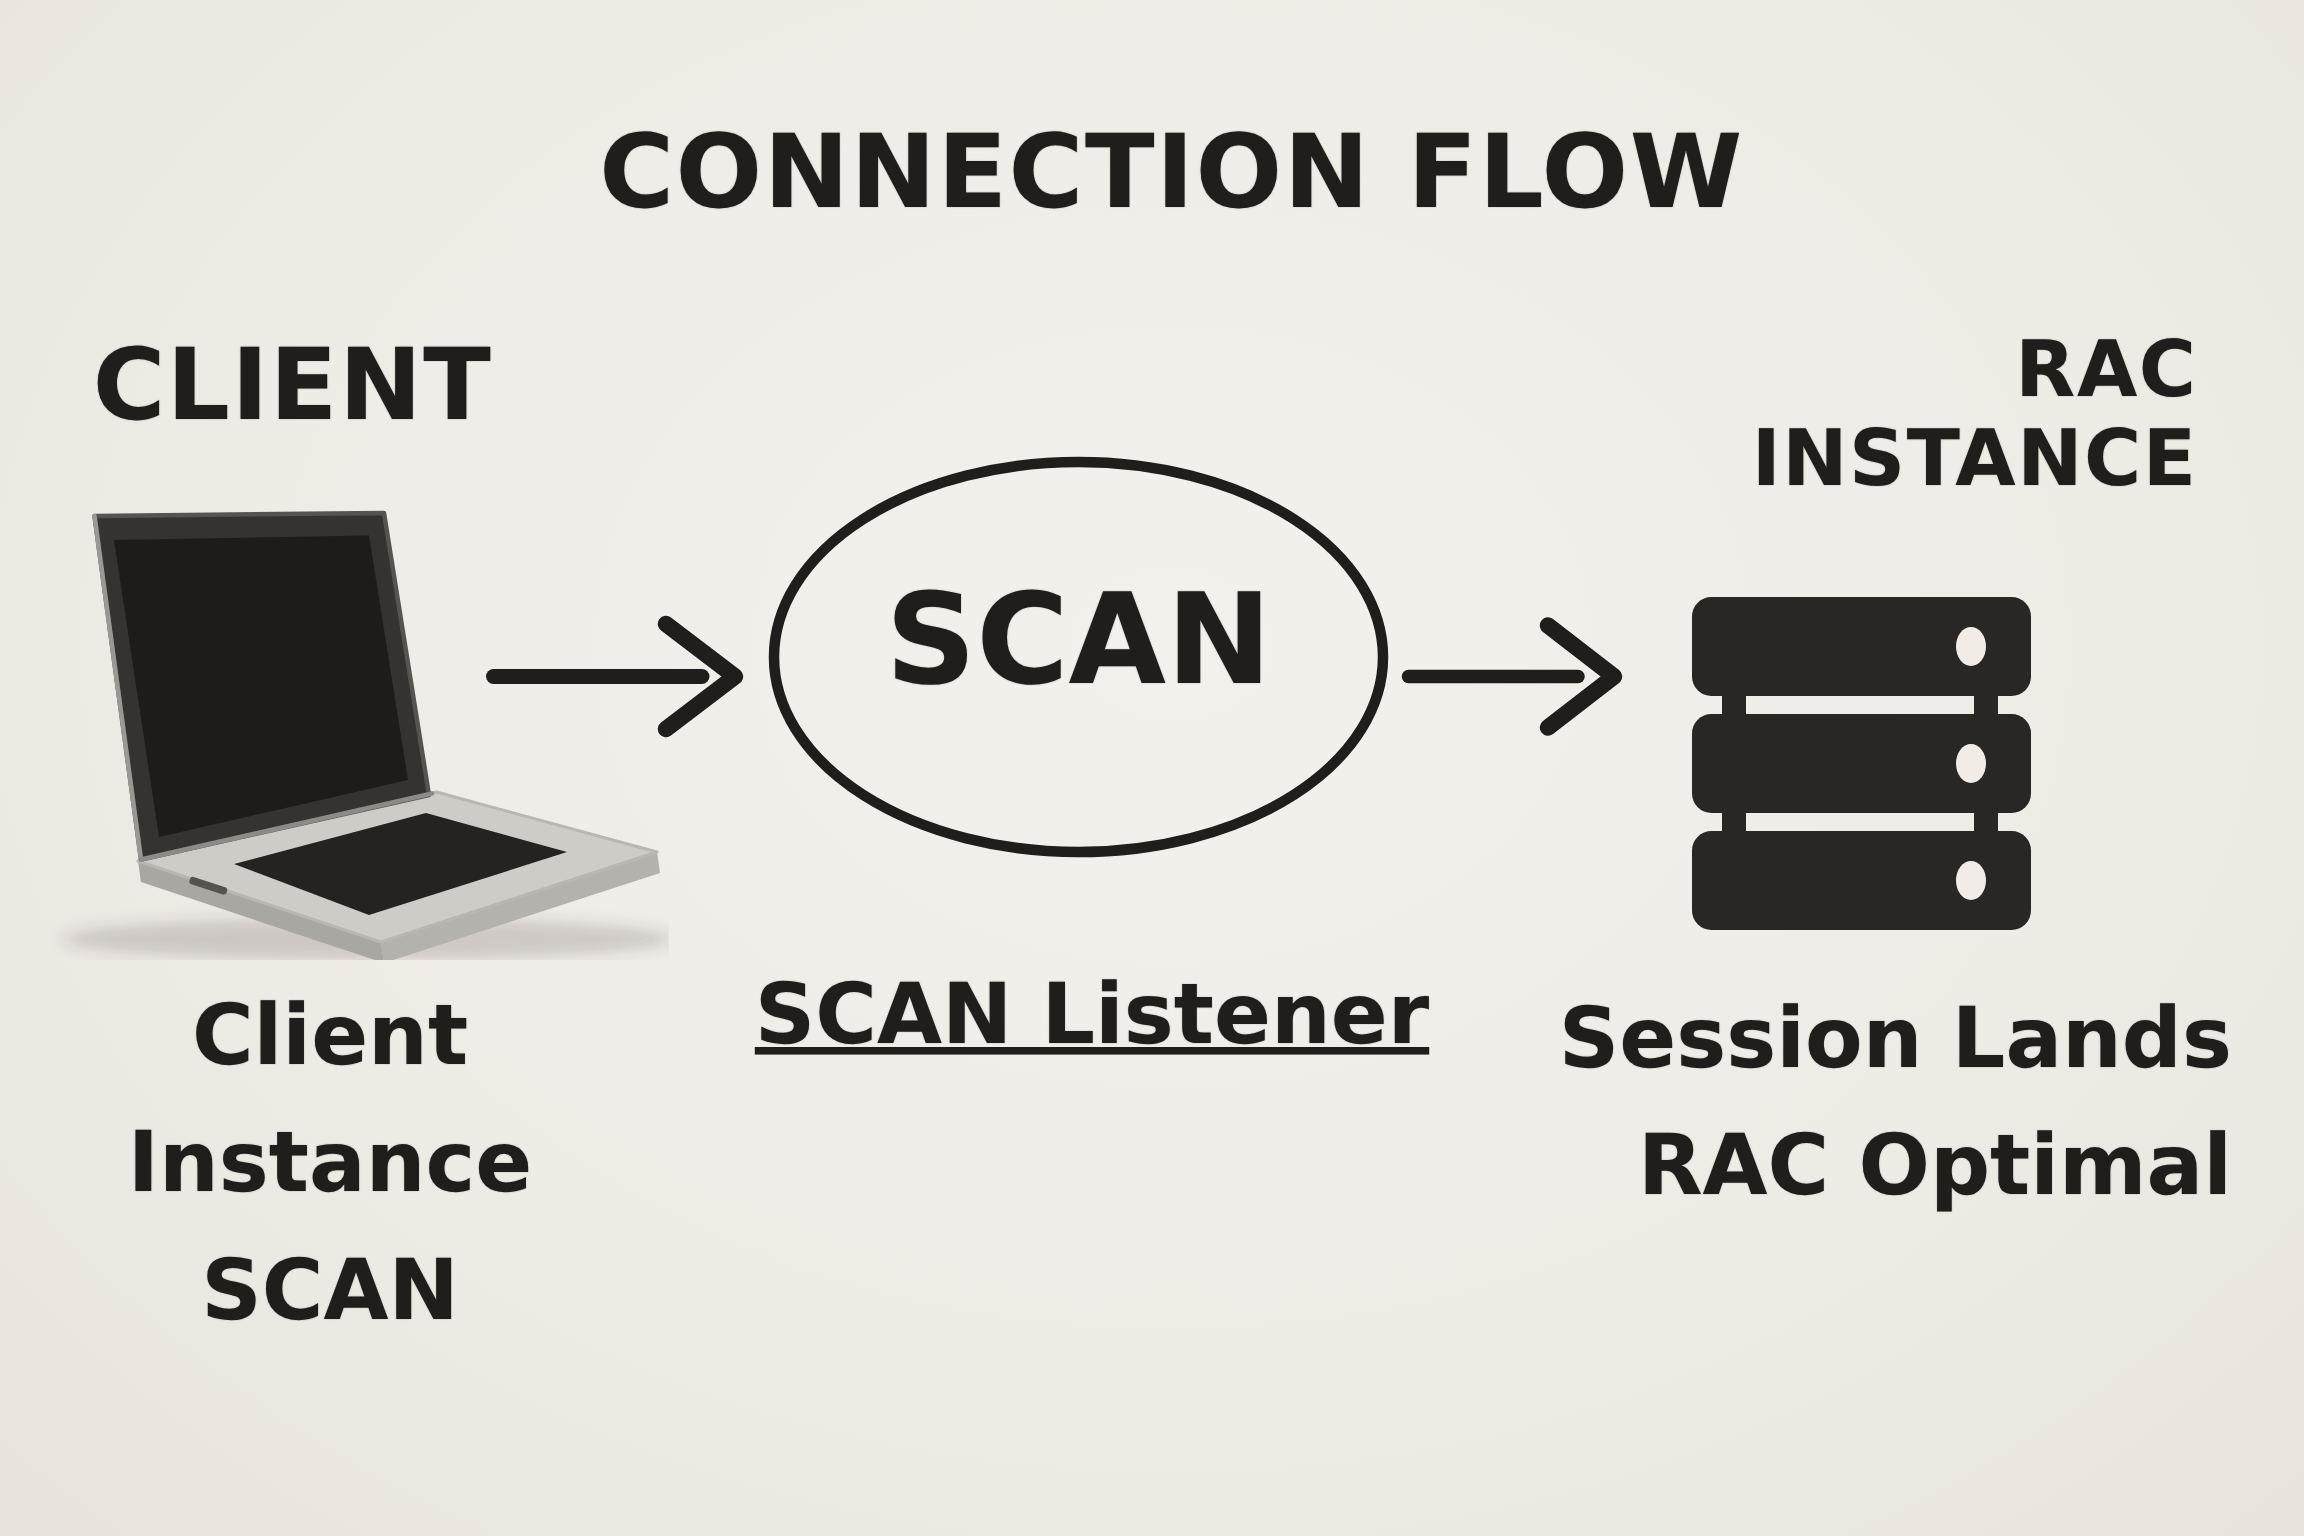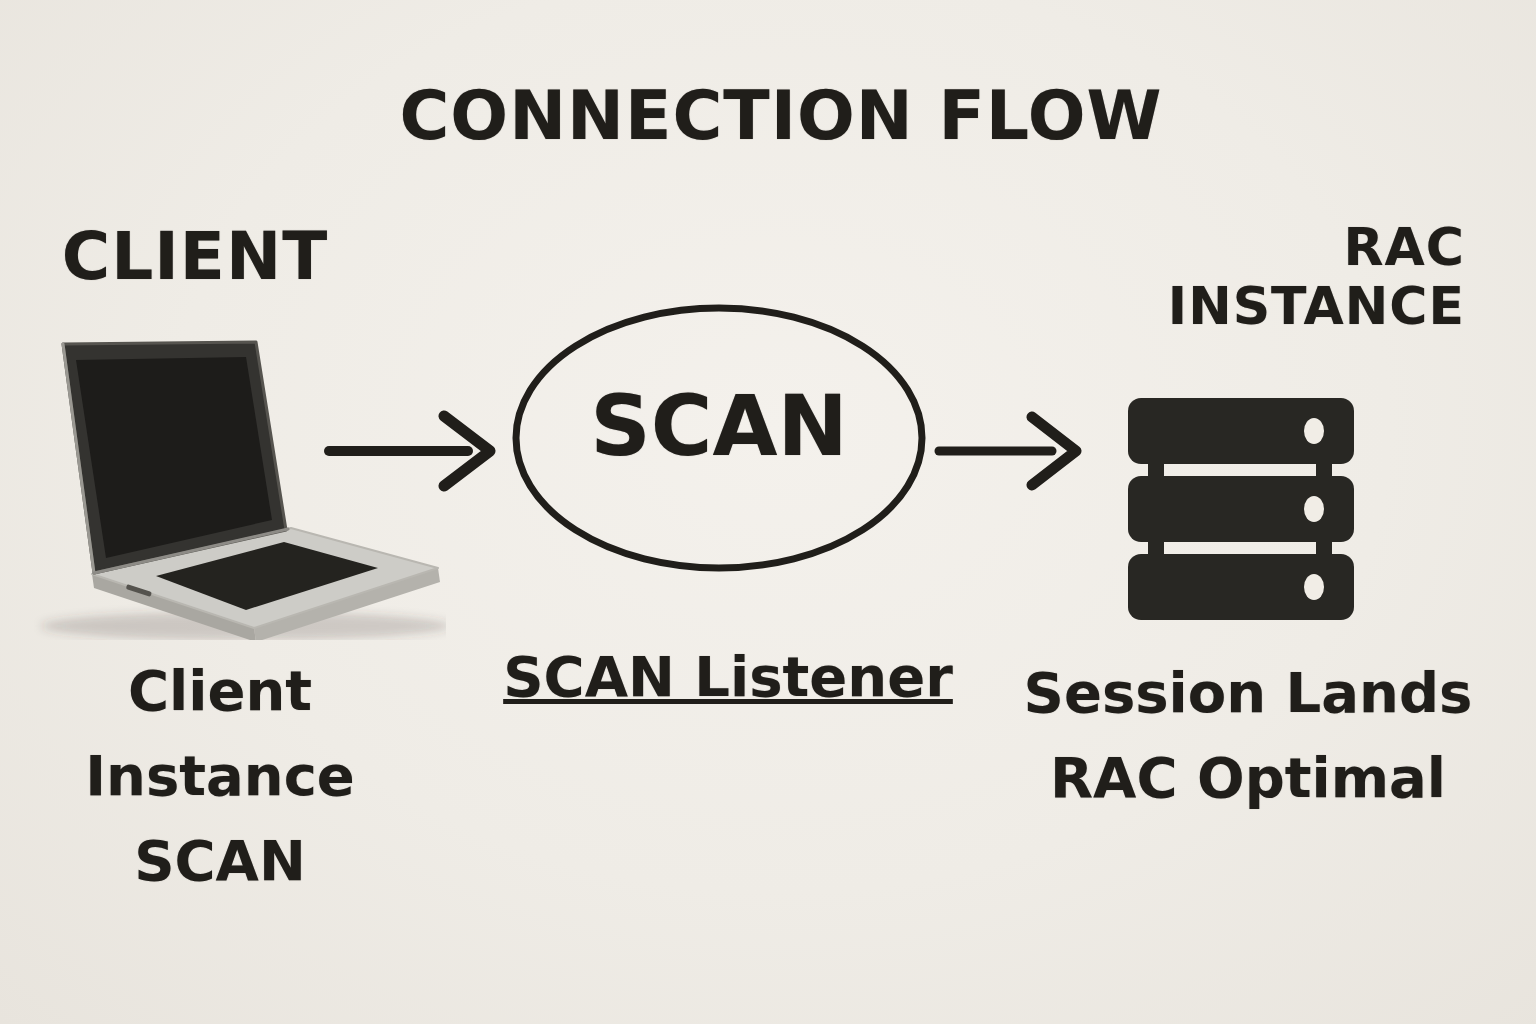--- a/index.html
+++ b/index.html
@@ -67,21 +67,21 @@
   .caption {
     position: absolute;
     text-align: center;
     font-size: 56px;
     font-weight: 700;
     line-height: 1.52;
     text-shadow: 0 0 1px rgba(32,30,26,0.35);
   }
   .client-caption { left: 10px;   top: 648px; width: 420px; }
   .scan-caption   { left: 468px;  top: 634px; width: 520px; text-decoration: underline; }
-  .rac-caption    { left: 1008px; top: 650px; width: 480px; }
+  .rac-caption    { left: 1008px; top: 650px; width: 480px; text-align: right; }
   .abs { position: absolute; }
   svg { display: block; }
 </style>
 </head>
 <body>
 
 <div class="stage">
 
   <h1 class="title">CONNECTION FLOW</h1>
 

